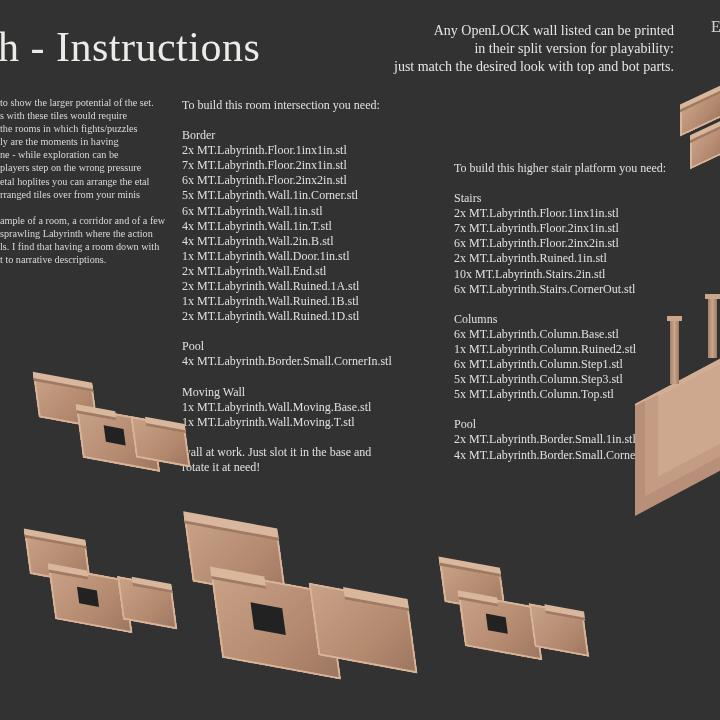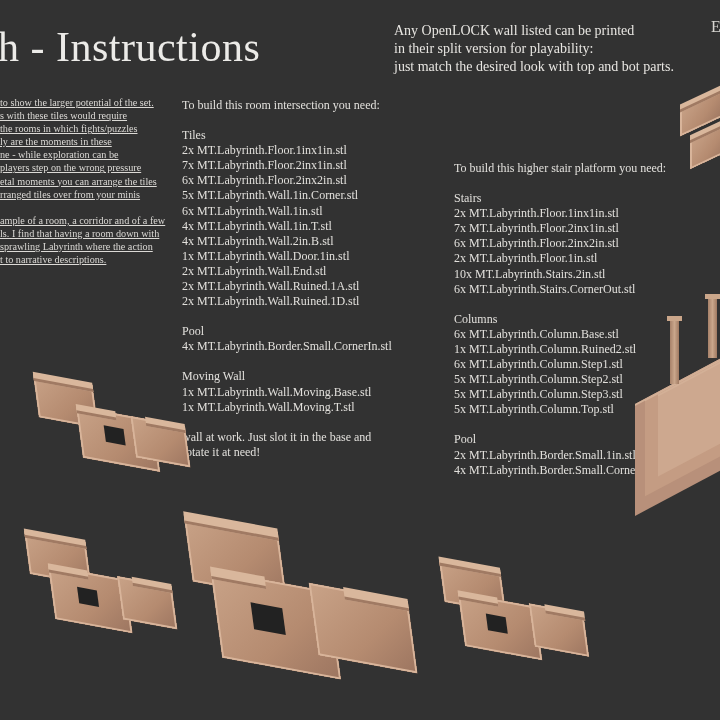--- a/index.html
+++ b/index.html
@@ -10,29 +10,29 @@
     color:#e6e4e0;
   }
   .abs { position:absolute; }
   .title {
     left:-2px; top:22px; font-size:42px; line-height:50px;
     font-family:"Liberation Serif","DejaVu Serif",serif; color:#ecebe8;
     letter-spacing:0.5px; white-space:nowrap;
   }
   .note {
     left:394px; top:22px; font-size:14px; line-height:18px; color:#e8e6e2;
-    font-family:"Liberation Serif",serif; white-space:nowrap;
+    font-family:"Liberation Serif",serif; white-space:nowrap;text-align:right;
   }
   .corner-letter {
     left:711px; top:18px; font-size:16px; color:#d8d6d2;
     font-family:"Liberation Serif",serif;
   }
   .intro {
     left:0px; top:96px; width:190px; font-size:10.2px; line-height:13.1px;
-    font-family:"Liberation Serif",serif; color:#dcdad6; white-space:nowrap; overflow:hidden;text-decoration:underline;
+    font-family:"Liberation Serif",serif; color:#dcdad6; white-space:nowrap; overflow:hidden;
   }
   .intro p { margin:0; }
   .intro .gap { height:13px; }
   .col {
     font-family:"Liberation Serif",serif; font-size:12px; line-height:15.1px;
     color:#e2e0dc; white-space:nowrap;
   }
   .col .line { display:block; }
   .col .blank { display:block; height:15px; }
   .col-a { left:182px; top:98px; }
@@ -62,75 +62,75 @@
   <div>Any OpenLOCK wall listed can be printed</div>
   <div>in their split version for playability:</div>
   <div>just match the desired look with top and bot parts.</div>
 </div>
 <div class="abs corner-letter">E</div>
 
 <div class="abs intro">
   <p>to show the larger potential of the set.</p>
   <p>s with these tiles would require</p>
   <p> the rooms in which fights/puzzles</p>
-  <p>ly are the moments in these</p>
+  <p>ly are the moments in having</p>
   <p>ne - while exploration can be</p>
   <p>players step on the wrong pressure</p>
-  <p>etal moments you can arrange the tiles</p>
+  <p>etal hoplites you can arrange the etal</p>
   <p>rranged tiles over from your minis</p>
   <div class="gap"></div>
   <p>ample of a room, a corridor and of a few</p>
+  <p> sprawling Labyrinth where the action</p>
   <p>ls. I find that having a room down with</p>
-  <p> sprawling Labyrinth where the action</p>
   <p>t to narrative descriptions.</p>
 </div>
 
 <div class="abs col col-a">
   <span class="line">To build this room intersection you need:</span>
   <span class="blank"></span>
-  <span class="line">Tiles</span>
+  <span class="line">Border</span>
   <span class="line">2x MT.Labyrinth.Floor.1inx1in.stl</span>
   <span class="line">7x MT.Labyrinth.Floor.2inx1in.stl</span>
   <span class="line">6x MT.Labyrinth.Floor.2inx2in.stl</span>
   <span class="line">5x MT.Labyrinth.Wall.1in.Corner.stl</span>
   <span class="line">6x MT.Labyrinth.Wall.1in.stl</span>
   <span class="line">4x MT.Labyrinth.Wall.1in.T.stl</span>
   <span class="line">4x MT.Labyrinth.Wall.2in.B.stl</span>
   <span class="line">1x MT.Labyrinth.Wall.Door.1in.stl</span>
   <span class="line">2x MT.Labyrinth.Wall.End.stl</span>
   <span class="line">2x MT.Labyrinth.Wall.Ruined.1A.stl</span>
+  <span class="line">1x MT.Labyrinth.Wall.Ruined.1B.stl</span>
   <span class="line">2x MT.Labyrinth.Wall.Ruined.1D.stl</span>
   <span class="blank"></span>
   <span class="line">Pool</span>
   <span class="line">4x MT.Labyrinth.Border.Small.CornerIn.stl</span>
   <span class="blank"></span>
   <span class="line">Moving Wall</span>
   <span class="line">1x MT.Labyrinth.Wall.Moving.Base.stl</span>
   <span class="line">1x MT.Labyrinth.Wall.Moving.T.stl</span>
   <span class="blank"></span>
   <span class="line">wall at work. Just slot it in the base and</span>
   <span class="line">rotate it at need!</span>
 </div>
 
 <div class="abs col col-b">
   <span class="line">To build this higher stair platform you need:</span>
   <span class="blank"></span>
   <span class="line">Stairs</span>
   <span class="line">2x MT.Labyrinth.Floor.1inx1in.stl</span>
   <span class="line">7x MT.Labyrinth.Floor.2inx1in.stl</span>
   <span class="line">6x MT.Labyrinth.Floor.2inx2in.stl</span>
-  <span class="line">2x MT.Labyrinth.Floor.1in.stl</span>
+  <span class="line">2x MT.Labyrinth.Ruined.1in.stl</span>
   <span class="line">10x MT.Labyrinth.Stairs.2in.stl</span>
   <span class="line">6x MT.Labyrinth.Stairs.CornerOut.stl</span>
   <span class="blank"></span>
   <span class="line">Columns</span>
   <span class="line">6x MT.Labyrinth.Column.Base.stl</span>
   <span class="line">1x MT.Labyrinth.Column.Ruined2.stl</span>
   <span class="line">6x MT.Labyrinth.Column.Step1.stl</span>
-  <span class="line">5x MT.Labyrinth.Column.Step2.stl</span>
   <span class="line">5x MT.Labyrinth.Column.Step3.stl</span>
   <span class="line">5x MT.Labyrinth.Column.Top.stl</span>
   <span class="blank"></span>
   <span class="line">Pool</span>
   <span class="line">2x MT.Labyrinth.Border.Small.1in.stl</span>
   <span class="line">4x MT.Labyrinth.Border.Small.CornerIn.stl</span>
 </div>
 
 <div class="render" style="left:38px; top:375px; width:150px; height:110px;">
   <div style="position:absolute; left:0; top:0; width:150px; height:110px; transform:skewY(18deg) rotate(-8deg); transform-origin:center;">

